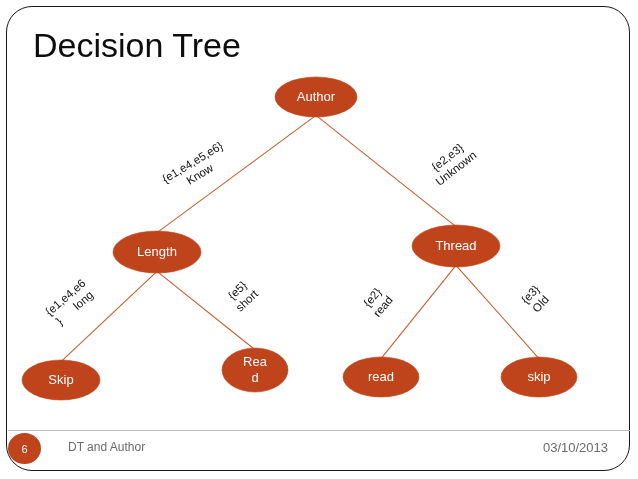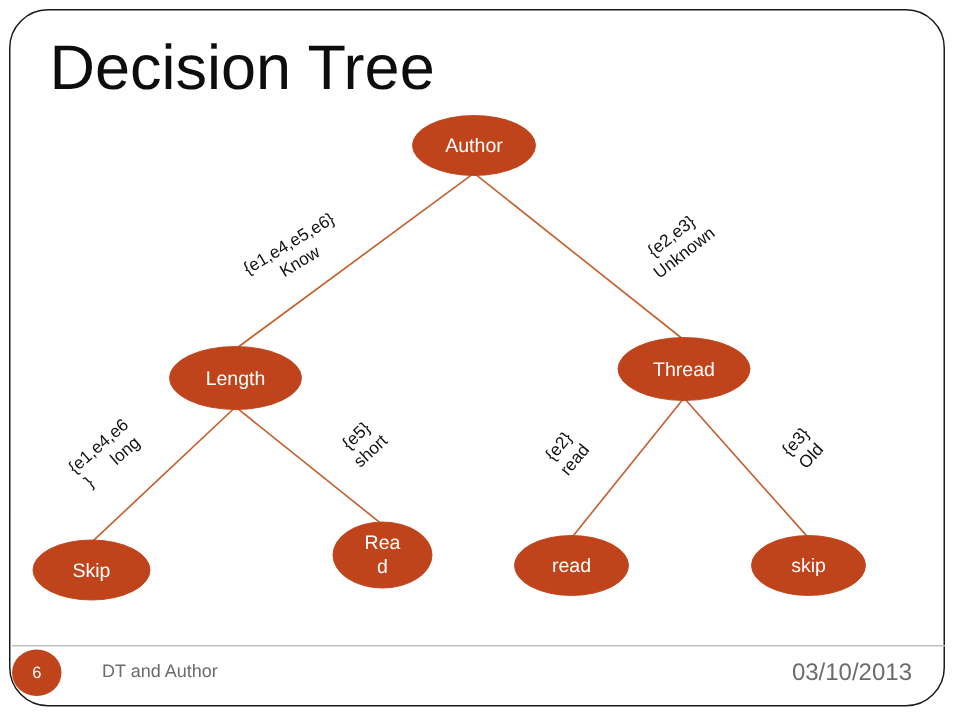--- a/index.html
+++ b/index.html
@@ -27,21 +27,21 @@
     border: 1.4px solid #1a1a1a;
     border-radius: 26px;
     box-sizing: border-box;
     background: transparent;
     pointer-events: none;
   }
   #title {
     position: absolute;
     left: 33px;
     top: 24px;
-    font-size: 42px;
+    font-size: 34px;
     line-height: 42px;
     color: #0d0d0d;
     letter-spacing: 0px;
     white-space: nowrap;
   }
   
   #tree-svg {
     position: absolute;
     left: 0;
     top: 0;
@@ -100,21 +100,21 @@
     position: absolute;
     left: 68px;
     top: 440px;
     font-size: 12px;
     color: #6b6b6b;
   }
   #footer-date {
     position: absolute;
     right: 30px;
     top: 440px;
-    font-size: 16px;
+    font-size: 13px;
     color: #6b6b6b;
   }
 </style>
 </head>
 <body>
 
 <div id="slide">
 
   <div id="slide-frame"></div>
 

